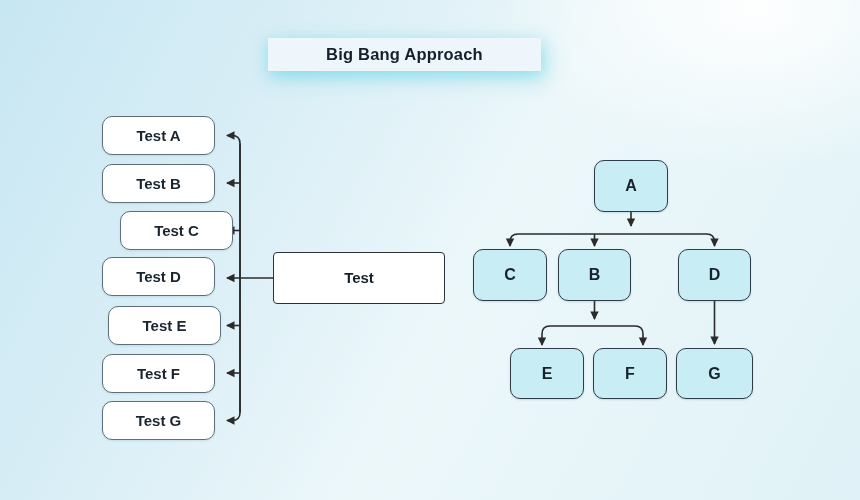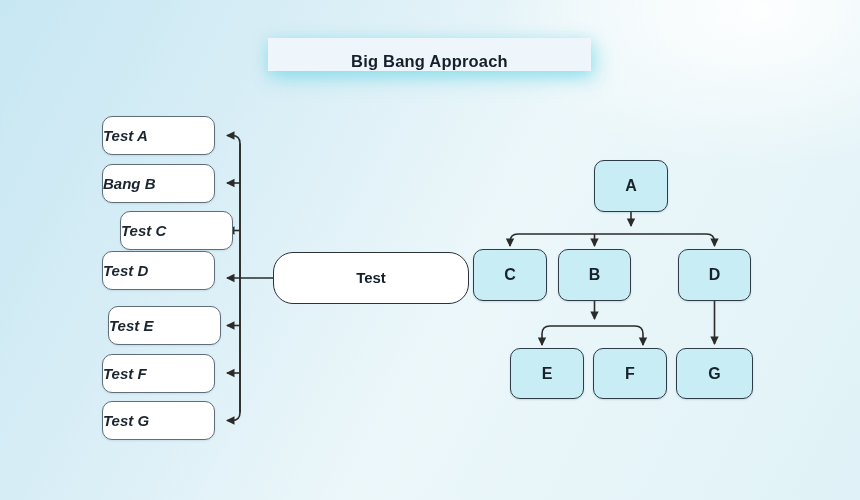--- a/index.html
+++ b/index.html
@@ -12,48 +12,47 @@
     height: 500px;
     overflow: hidden;
     background:
       radial-gradient(420px 260px at 88% 2%, rgba(255,255,255,0.95), rgba(255,255,255,0) 62%),
       linear-gradient(118deg, #c7e7f3 0%, #d9eef6 28%, #ecf7fa 55%, #e0f2f7 100%);
   }
 
   .title-bar {
     position: absolute;
     left: 268px; top: 38px;
-    width: 323px; height: 33px;
+    width: 273px; height: 33px;
     background: #eef6fc;
-    display: flex; align-items: flex-end; justify-content: center;
+    display: flex; align-items: center; justify-content: center;
     box-shadow: 0 4px 14px rgba(111,216,232,0.55), 5px 7px 22px rgba(111,216,232,0.45);
   }
   .title-bar span {
     font-size: 16.5px; font-weight: 700; color: #15202b; letter-spacing: 0.2px;
   }
 
   .tbox {
     position: absolute;
     width: 113px; height: 39px;
     background: #ffffff;
     border: 1.4px solid #5f6e7a;
     border-radius: 10px;
-    display: flex; align-items: center; 
+    display: flex; align-items: center; justify-content: center;
     box-shadow: 0 1px 2px rgba(90,140,160,0.18);
-    font-style: italic;
   }
   .tbox span { font-size: 15px; font-weight: 700; color: #1b2530; }
 
   .hub {
     position: absolute;
     left: 273px; top: 252px;
-    width: 196px; height: 52px;
+    width: 172px; height: 52px;
     background: #ffffff;
     border: 1.6px solid #2a313a;
-    border-radius: 20px;
+    border-radius: 4px;
     display: flex; flex-direction: column; align-items: center; justify-content: center;
     line-height: 1.3;
   }
   .hub div { font-size: 15px; font-weight: 700; color: #15202b; }
 
   .nbox {
     position: absolute;
     background: #c8edf4;
     border: 1.6px solid #2f3b47;
     border-radius: 10px;
@@ -98,26 +97,26 @@
   </svg>
 
   <div class="title-bar">
     <span>Big Bang Approach</span>
   </div>
 
   <div class="tbox" style="left:102px;top:116px">
     <span>Test A</span>
   </div>
   <div class="tbox" style="left:102px;top:163.5px">
-    <span>Bang B</span>
+    <span>Test B</span>
   </div>
   <div class="tbox" style="left:120px;top:211px">
     <span>Test C</span>
   </div>
-  <div class="tbox" style="left:102px;top:251px">
+  <div class="tbox" style="left:102px;top:257px">
     <span>Test D</span>
   </div>
   <div class="tbox" style="left:108px;top:306px">
     <span>Test E</span>
   </div>
   <div class="tbox" style="left:102px;top:353.5px">
     <span>Test F</span>
   </div>
   <div class="tbox" style="left:102px;top:401px">
     <span>Test G</span>

